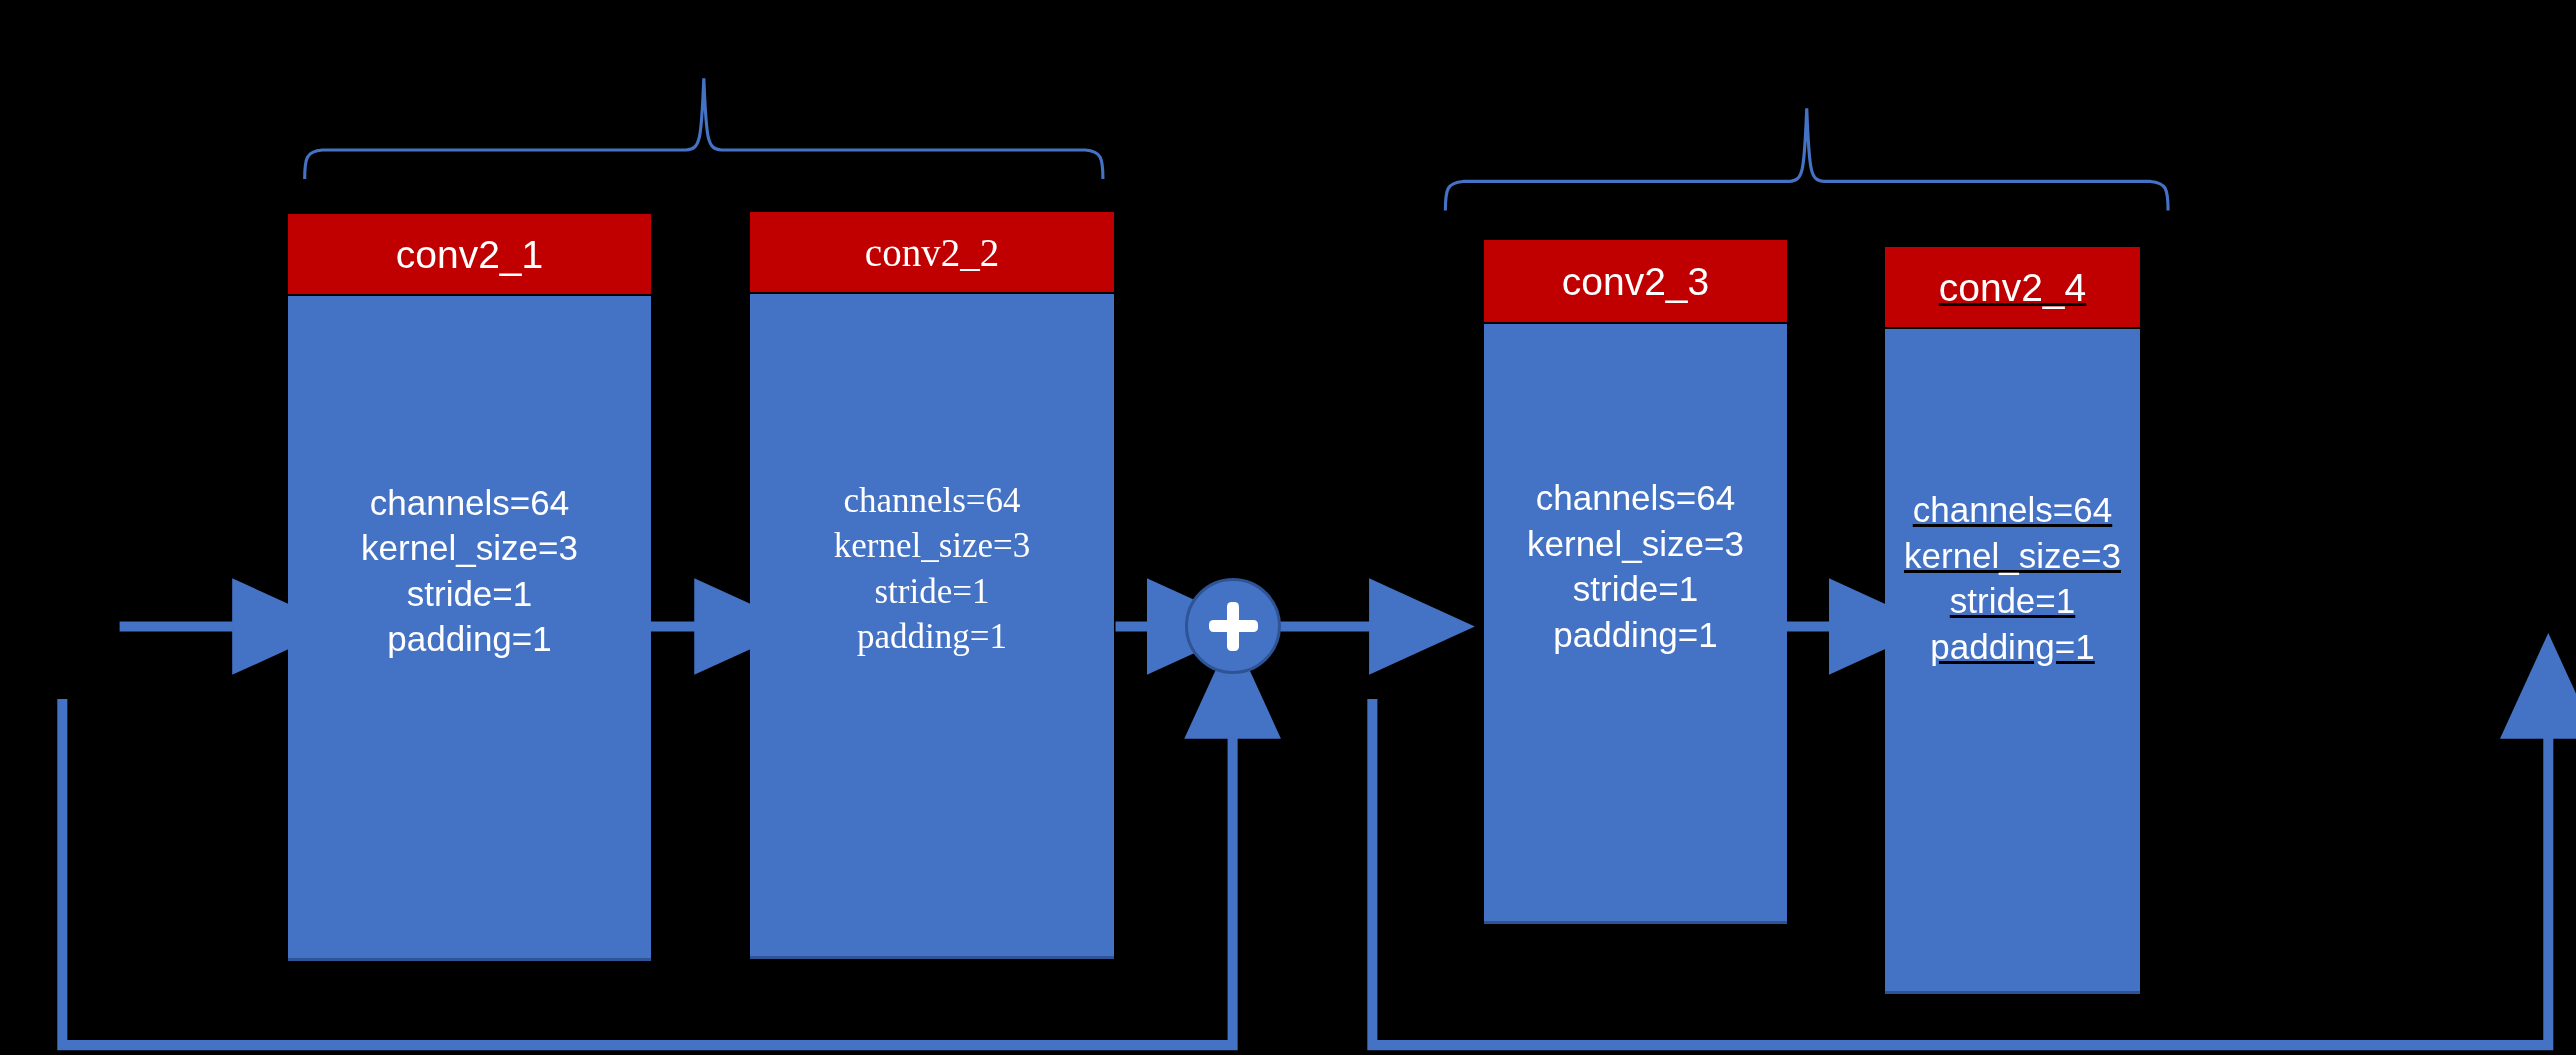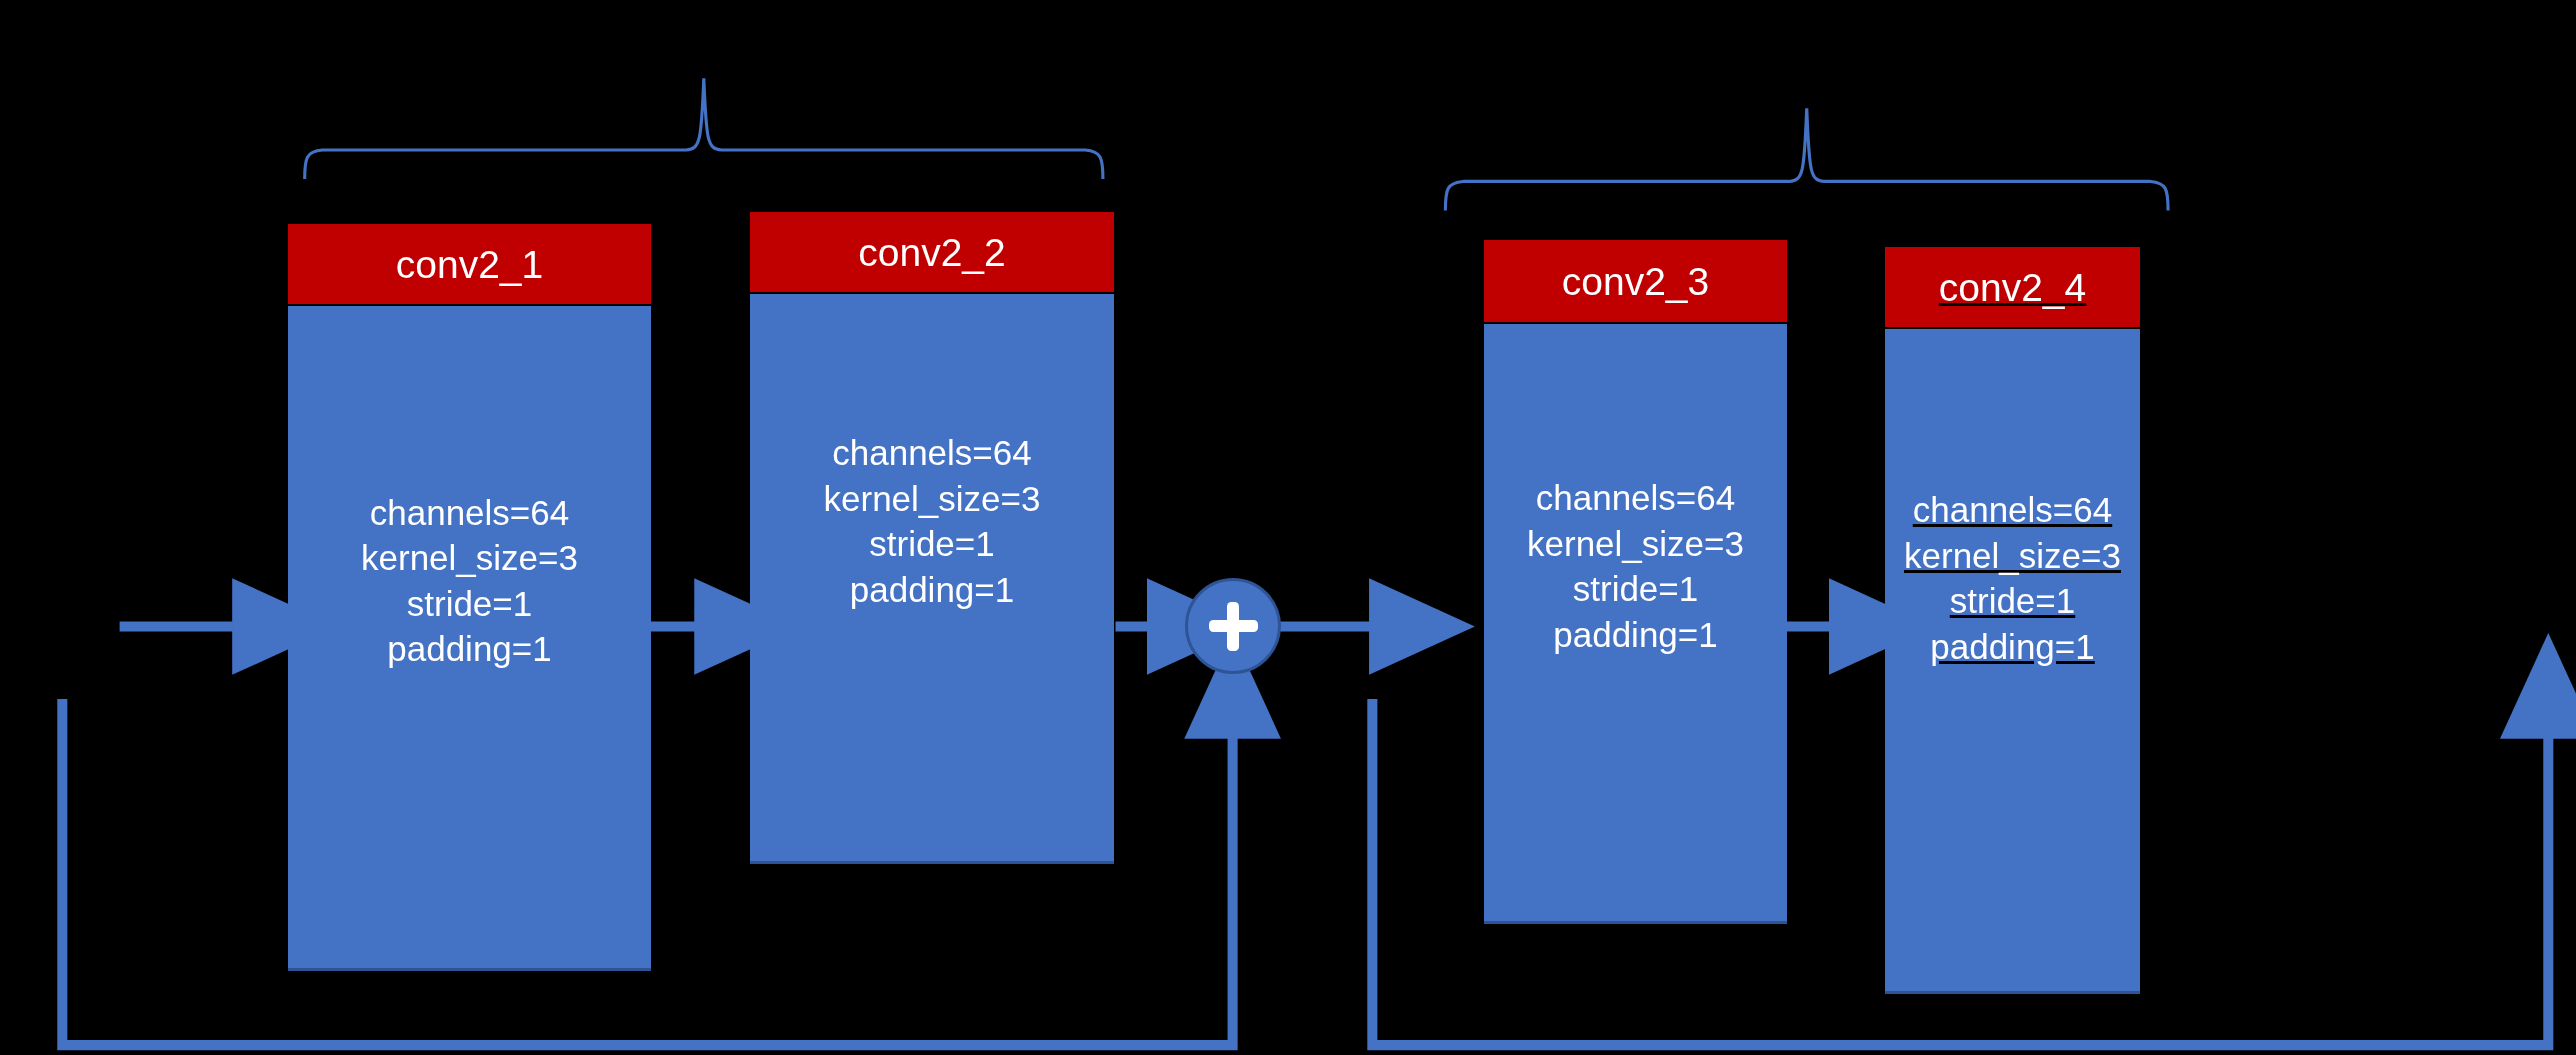--- a/index.html
+++ b/index.html
@@ -156,33 +156,33 @@
       <path d="M 2296,334
                C 2296,300 2299,290 2324,288
                L 2842,288
                C 2864,286 2866,276 2870,172
                C 2874,276 2876,286 2898,288
                L 3416,288
                C 3441,290 3444,300 3444,334" fill="none" stroke="#4472C4" stroke-width="5"></path>
     </g>
   </svg>
 
-  <div class="conv-block" style="left:288px; top:224px; width:363px; height:747px;">
+  <div class="conv-block" style="left:288px; top:214px; width:363px; height:747px;">
     <div class="conv-head" style="height:82px;">
       <span>conv2_1</span>
     </div>
     <div class="conv-body">
       <div class="param-line">channels=64</div>
       <div class="param-line">kernel_size=3</div>
       <div class="param-line">stride=1</div>
       <div class="param-line">padding=1</div>
     </div>
   </div>
 
-  <div class="conv-block" style="left:750px; top:212px; width:364px; height:652px;">
+  <div class="conv-block" style="left:750px; top:212px; width:364px; height:747px;font-family:Liberation Serif, serif;">
     <div class="conv-head" style="height:82px;">
       <span>conv2_2</span>
     </div>
     <div class="conv-body">
       <div class="param-line">channels=64</div>
       <div class="param-line">kernel_size=3</div>
       <div class="param-line">stride=1</div>
       <div class="param-line">padding=1</div>
     </div>
   </div>

